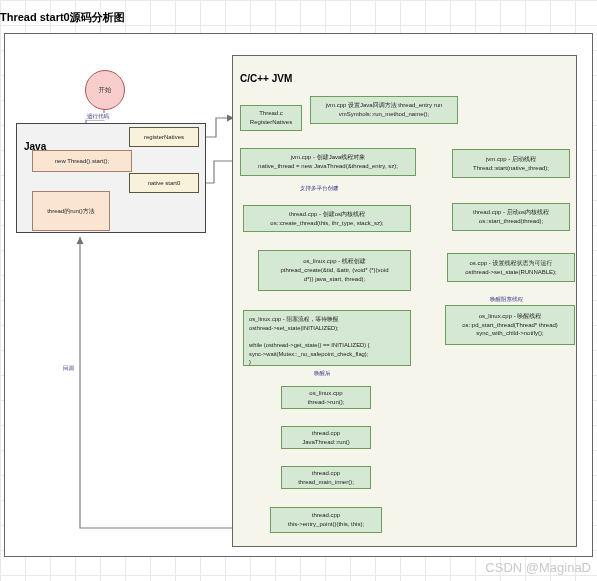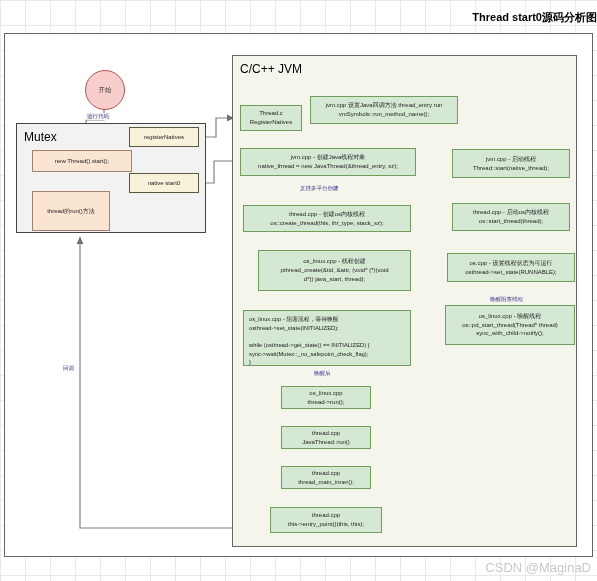--- a/index.html
+++ b/index.html
@@ -28,21 +28,21 @@
   #canvas {
     position: absolute;
     left: 0; top: 0;
     width: 597px; height: 581px;
     z-index: 2;
   }
   #title {
     position: absolute;
     left: 0; top: 10px;
     width: 597px;
-    text-align: right;
+    text-align: left;
     font-size: 11px;
     font-weight: bold;
     color: #000000;
     z-index: 5;
     letter-spacing: 0px;
   }
   
   .frame {
     position: absolute;
     box-sizing: border-box;
@@ -63,24 +63,25 @@
   }
   #jvm-group {
     left: 232px; top: 55px;
     width: 345px; height: 492px;
     border: 1px solid #666666;
     background: #f5f5ec;
     z-index: 3;
   }
   .group-label {
     position: absolute;
-    font-size: 12px;
-    font-weight: normal;
+    font-size: 10px;
+    font-weight: bold;
     color: #000000;
     z-index: 6;
+    margin-top: 11px;
   }
   
   .node {
     position: absolute;
     box-sizing: border-box;
     z-index: 6;
     display: flex;
     align-items: center;
     justify-content: center;
     text-align: center;
@@ -145,21 +146,21 @@
 <body>
 
 <div id="grid"></div>
 
 <div id="title">Thread start0源码分析图</div>
 
 <div class="frame" id="outer-frame"></div>
 <div class="frame" id="java-group"></div>
 <div class="frame" id="jvm-group"></div>
 
-<div class="group-label" style="left:24px; top:130px;">Mutex</div>
+<div class="group-label" style="left:24px; top:130px;">Java</div>
 <div class="group-label" style="left:240px; top:62px;">C/C++ JVM</div>
 
 <svg id="canvas" viewBox="0 0 597 581">
   <defs>
     <marker id="ah" markerWidth="7" markerHeight="7" refX="6" refY="3" orient="auto">
       <path d="M0,0 L6,3 L0,6 z" fill="#707070"></path>
     </marker>
     <marker id="ahd" markerWidth="7" markerHeight="7" refX="6" refY="3" orient="auto">
       <path d="M0,0 L6,3 L0,6 z" fill="#707070"></path>
     </marker>

